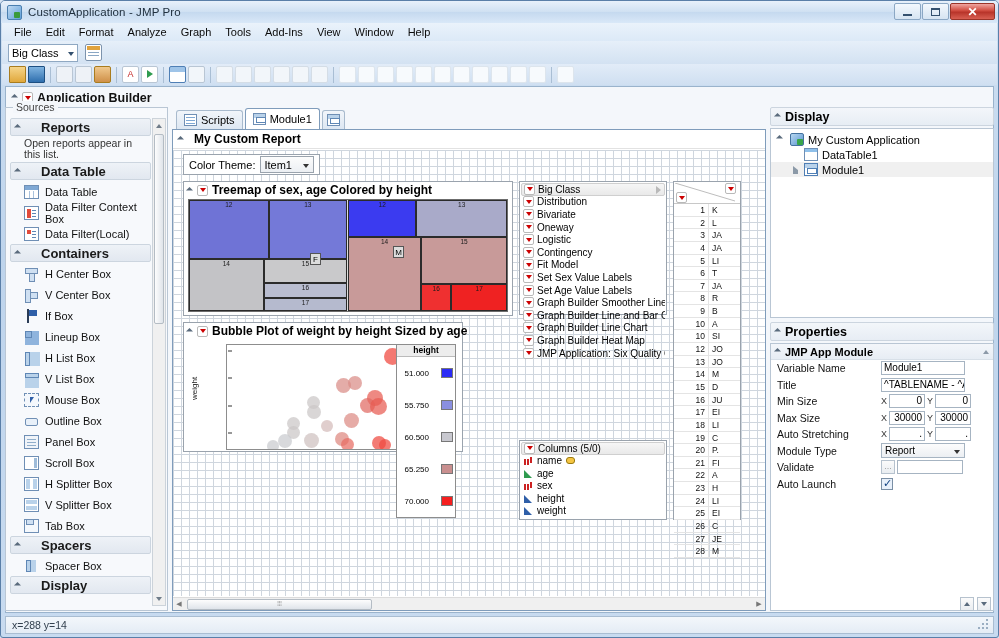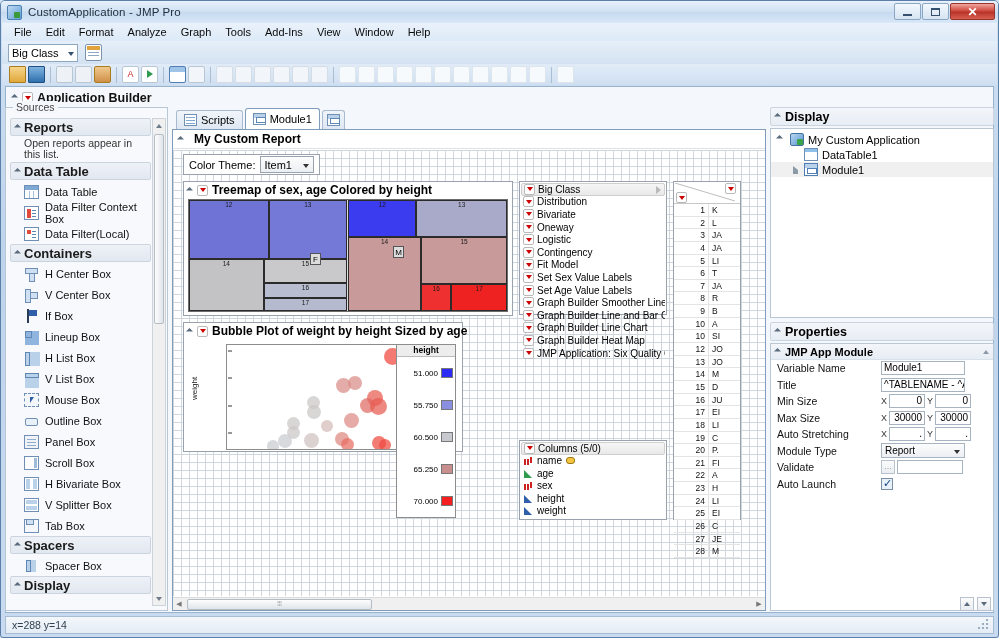--- a/index.html
+++ b/index.html
@@ -129,21 +129,21 @@
   }
   #sources-legend {
     position: absolute; left: 7px; top: -7px; background: #f4f7fb;
     padding: 0 3px; font-size: 10.5px; color: #444;
   }
   #sources-list {
     position: absolute; left: 4px; top: 10px; right: 16px; bottom: 4px;
     overflow: hidden;
   }
   .grp-hdr {
-    display: flex; align-items: center; gap: 3px;
+    display: flex; align-items: center; gap: 20px;
     background: linear-gradient(to bottom,#eef2f7,#e2e8f0);
     border: 1px solid #ccd5df; border-radius: 2px;
     font-weight: bold; font-size: 13px; color: #1a1a1a;
     padding: 1px 4px; margin-bottom: 1px; height: 18px;
   }
   .grp-note { font-size: 10.5px; color: #333; padding: 1px 6px 2px 14px; line-height: 11px; }
   .src-item {
     display: flex; align-items: center; gap: 6px;
     height: 21px; padding-left: 14px; font-size: 11px; color: #111;
   }
@@ -298,21 +298,21 @@
     transform: rotate(-90deg); transform-origin: left top; white-space: nowrap;
   }
   .bubble { position: absolute; border-radius: 50%; }
   #bp-legend {
     position: absolute; right: 2px; top: 4px; width: 60px;
     background: #fff; border: 1px solid #8d8d8d;
   }
   #bp-legend .lg-title { text-align: center; font-weight: bold; font-size: 8.5px;
     background: #ededed; border-bottom: 1px solid #bbb; line-height: 11px; }
   .lg-row { display: flex; align-items: center; justify-content: flex-end;
-    gap: 3px; font-size: 8px; padding: 16px 2px; height: 11px; }
+    gap: 12px; font-size: 8px; padding: 16px 2px; height: 11px; }
   .lg-swatch { width: 12px; height: 10px; border: 1px solid #777; flex: 0 0 auto; }
 
   
   #scripts-panel { left: 346px; top: 31px; width: 148px; height: 134px; padding: 1px; }
   .sl-row { display: flex; align-items: center; gap: 3px; height: 12.6px;
     font-size: 10px; padding-left: 2px; white-space: nowrap; overflow: hidden; }
   .sl-row.first { background: linear-gradient(to bottom,#f6f6f6,#e9e9e9);
     border: 1px solid #cfcfcf; border-radius: 2px; font-weight: normal; }
   .sl-flag { position: absolute; right: 3px; top: 2px;
     border-top: 4px solid transparent; border-bottom: 4px solid transparent; border-left: 5px solid #b9b9b9; }
@@ -578,21 +578,21 @@
         <div class="src-item">
           <span class="src-ico ico-panel"></span>
           <span>Panel Box</span>
         </div>
         <div class="src-item">
           <span class="src-ico ico-scroll"></span>
           <span>Scroll Box</span>
         </div>
         <div class="src-item">
           <span class="src-ico ico-hsplit"></span>
-          <span>H Bivariate Box</span>
+          <span>H Splitter Box</span>
         </div>
         <div class="src-item">
           <span class="src-ico ico-vsplit"></span>
           <span>V Splitter Box</span>
         </div>
         <div class="src-item">
           <span class="src-ico ico-tab"></span>
           <span>Tab Box</span>
         </div>
 

